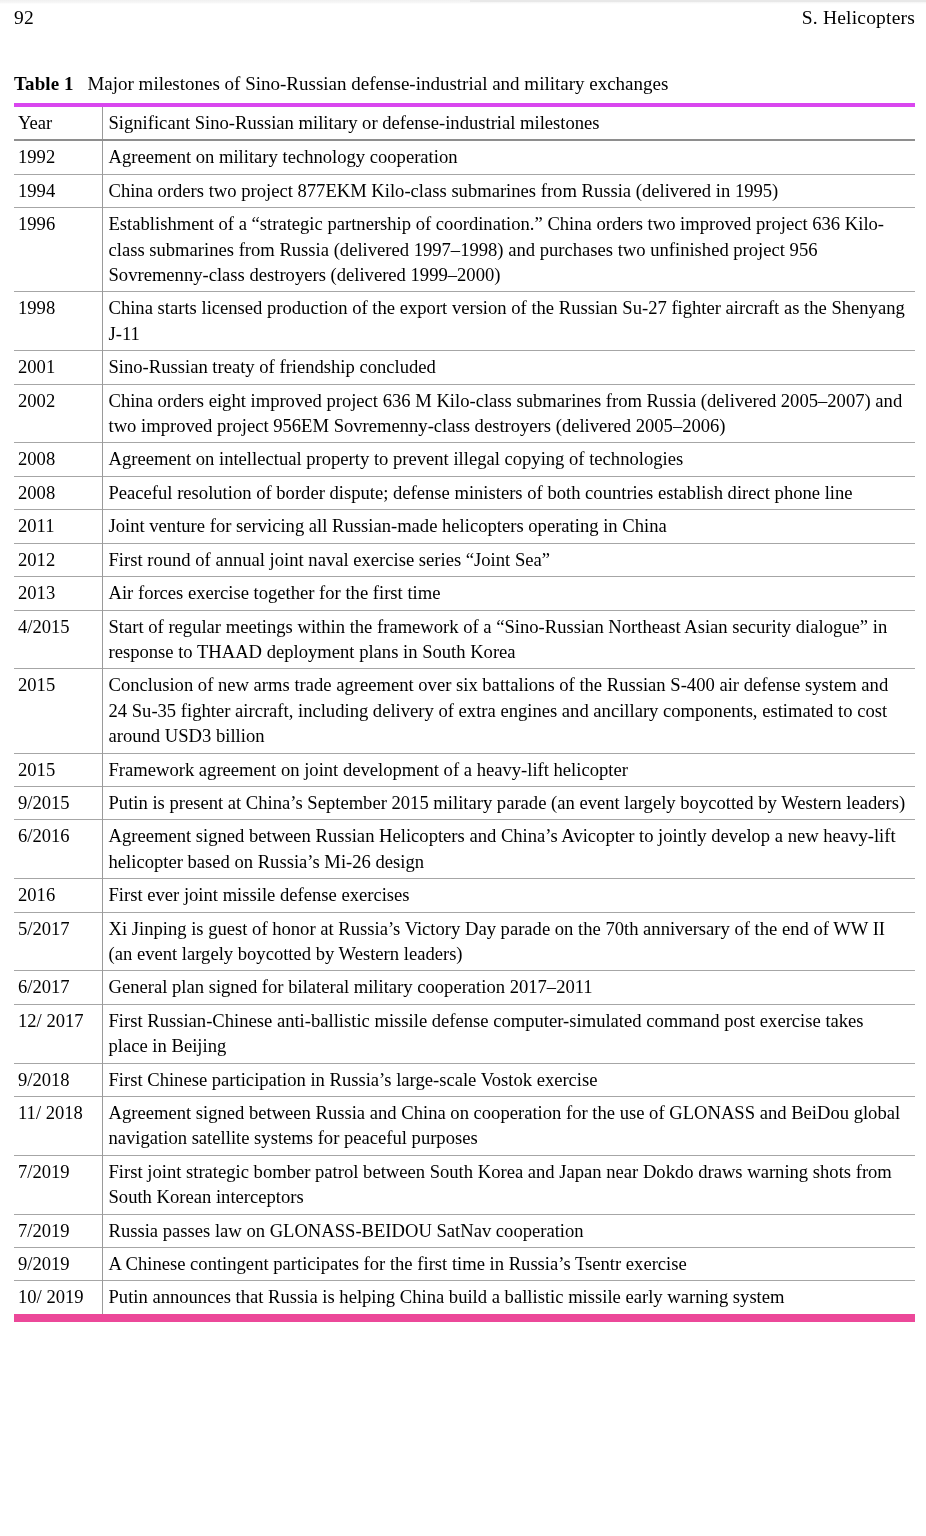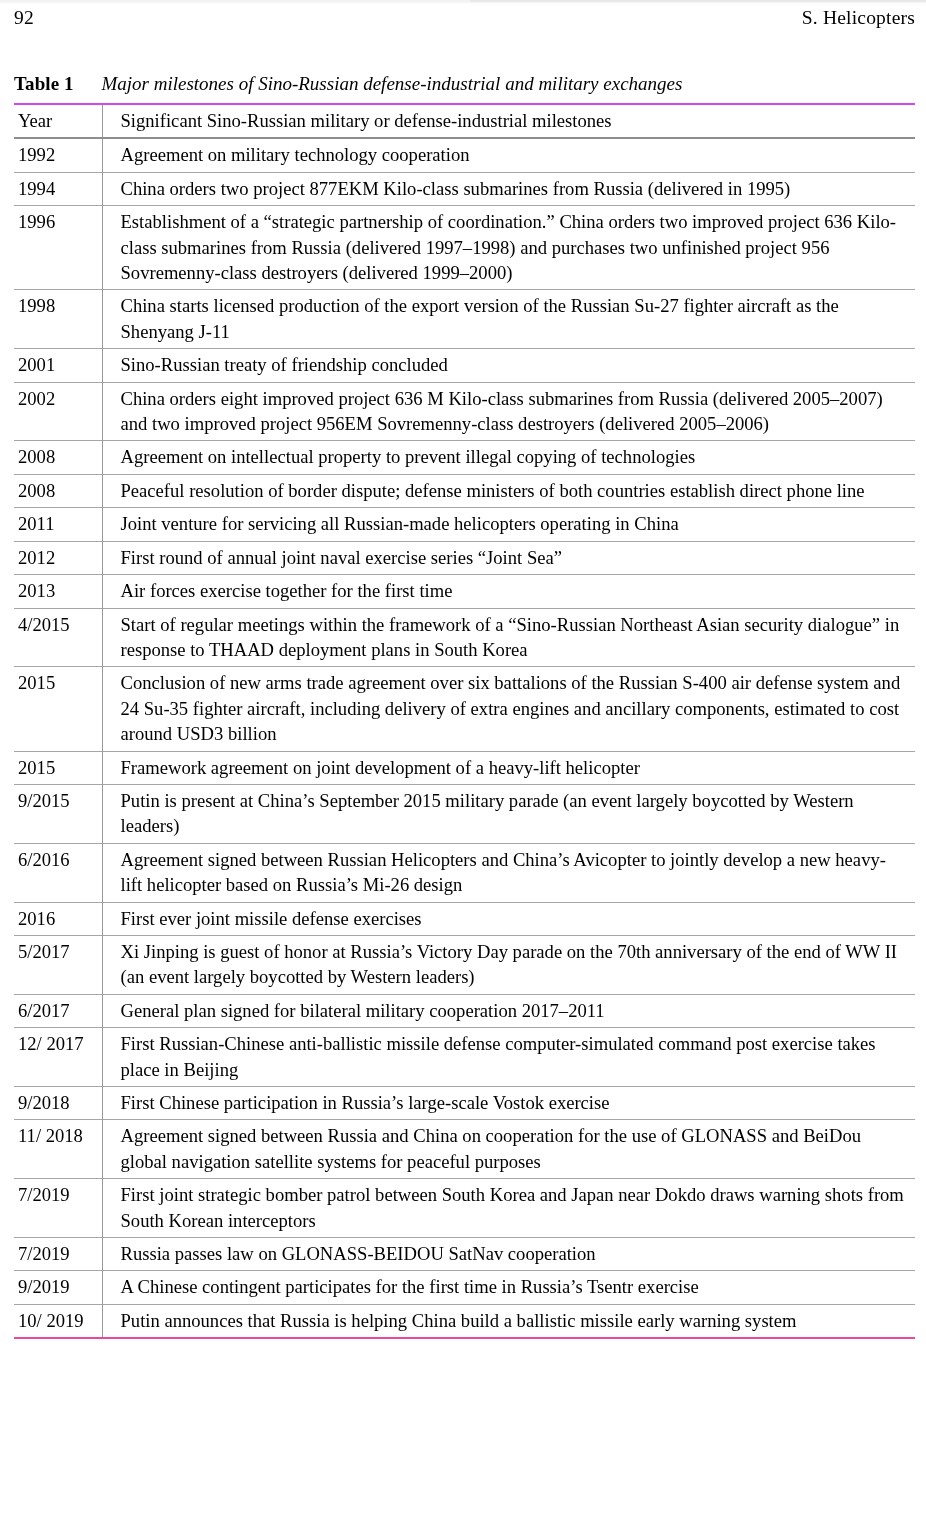--- a/index.html
+++ b/index.html
@@ -62,22 +62,21 @@
     font-size: 19px;
     line-height: 24px;
     white-space: nowrap;
   }
   .table-caption .cap-label {
     font-weight: bold;
     letter-spacing: 0.1px;
   }
   .table-caption .cap-text {
     font-weight: normal;
-    margin-left: 23px;
-    font-style: italic;
+    margin-left: 9px;
   }
 
   
   .table-wrap {
     position: absolute;
     left: 14px;
     top: 103px;
     width: 901px;
   }
   table.milestones {
@@ -98,35 +97,35 @@
     line-height: 25.4px;
   }
   table.milestones td.year,
   table.milestones th.year {
     padding-left: 4px;
     padding-right: 6px;
     white-space: normal;
   }
   table.milestones td.event,
   table.milestones th.event {
-    padding-left: 18px;
+    padding-left: 6px;
     padding-right: 8px;
     border-left: 1.5px solid #9a9a9a;
   }
 
   
   table.milestones thead tr {
-    border-top: 2px solid #d946ef;
+    border-top: 4px solid #d946ef;
     border-bottom: 2.5px solid #8e8e8e;
   }
   table.milestones tbody tr {
     border-bottom: 1.5px solid #a6a6a6;
   }
   table.milestones tbody tr:last-child {
-    border-bottom: 2px solid #ec4899;
+    border-bottom: 8px solid #ec4899;
   }
 
   
   .continued {
     position: absolute;
     left: 14px;
     top: 1575px;
     width: 901px;
     text-align: right;
     font-size: 24px;

